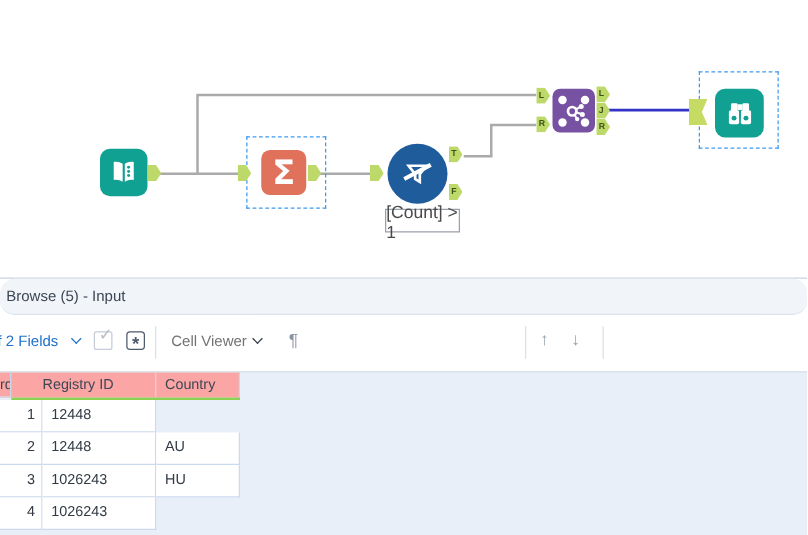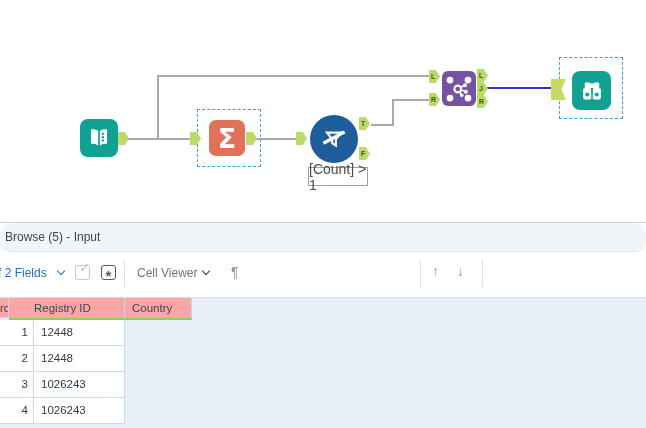--- a/index.html
+++ b/index.html
@@ -167,24 +167,26 @@
         <div class="hcell" style="left:125px; width:67px; padding-left:7px;">Country</div>
         <div id="green-underline" style="left:9px; width:183px;"></div>
 
         <div class="drow" style="top:22px;">
           <div class="dcell rec" style="left:0; width:34px;">1</div>
           <div class="dcell val" style="left:34px; width:91px;">12448</div>
         </div>
         <div class="drow" style="top:48px;">
           <div class="dcell rec" style="left:0; width:34px;">2</div>
           <div class="dcell val" style="left:34px; width:91px;">12448</div>
+          <div class="dcell val" style="left:125px; width:67px;">AU</div>
         </div>
         <div class="drow" style="top:74px;">
           <div class="dcell rec" style="left:0; width:34px;">3</div>
           <div class="dcell val" style="left:34px; width:91px;">1026243</div>
+          <div class="dcell val" style="left:125px; width:67px;">HU</div>
         </div>
         <div class="drow" style="top:100px;">
           <div class="dcell rec" style="left:0; width:34px;">4</div>
           <div class="dcell val" style="left:34px; width:91px;">1026243</div>
         </div>
       </div>
     </div>
   </div>
 </div>
 

